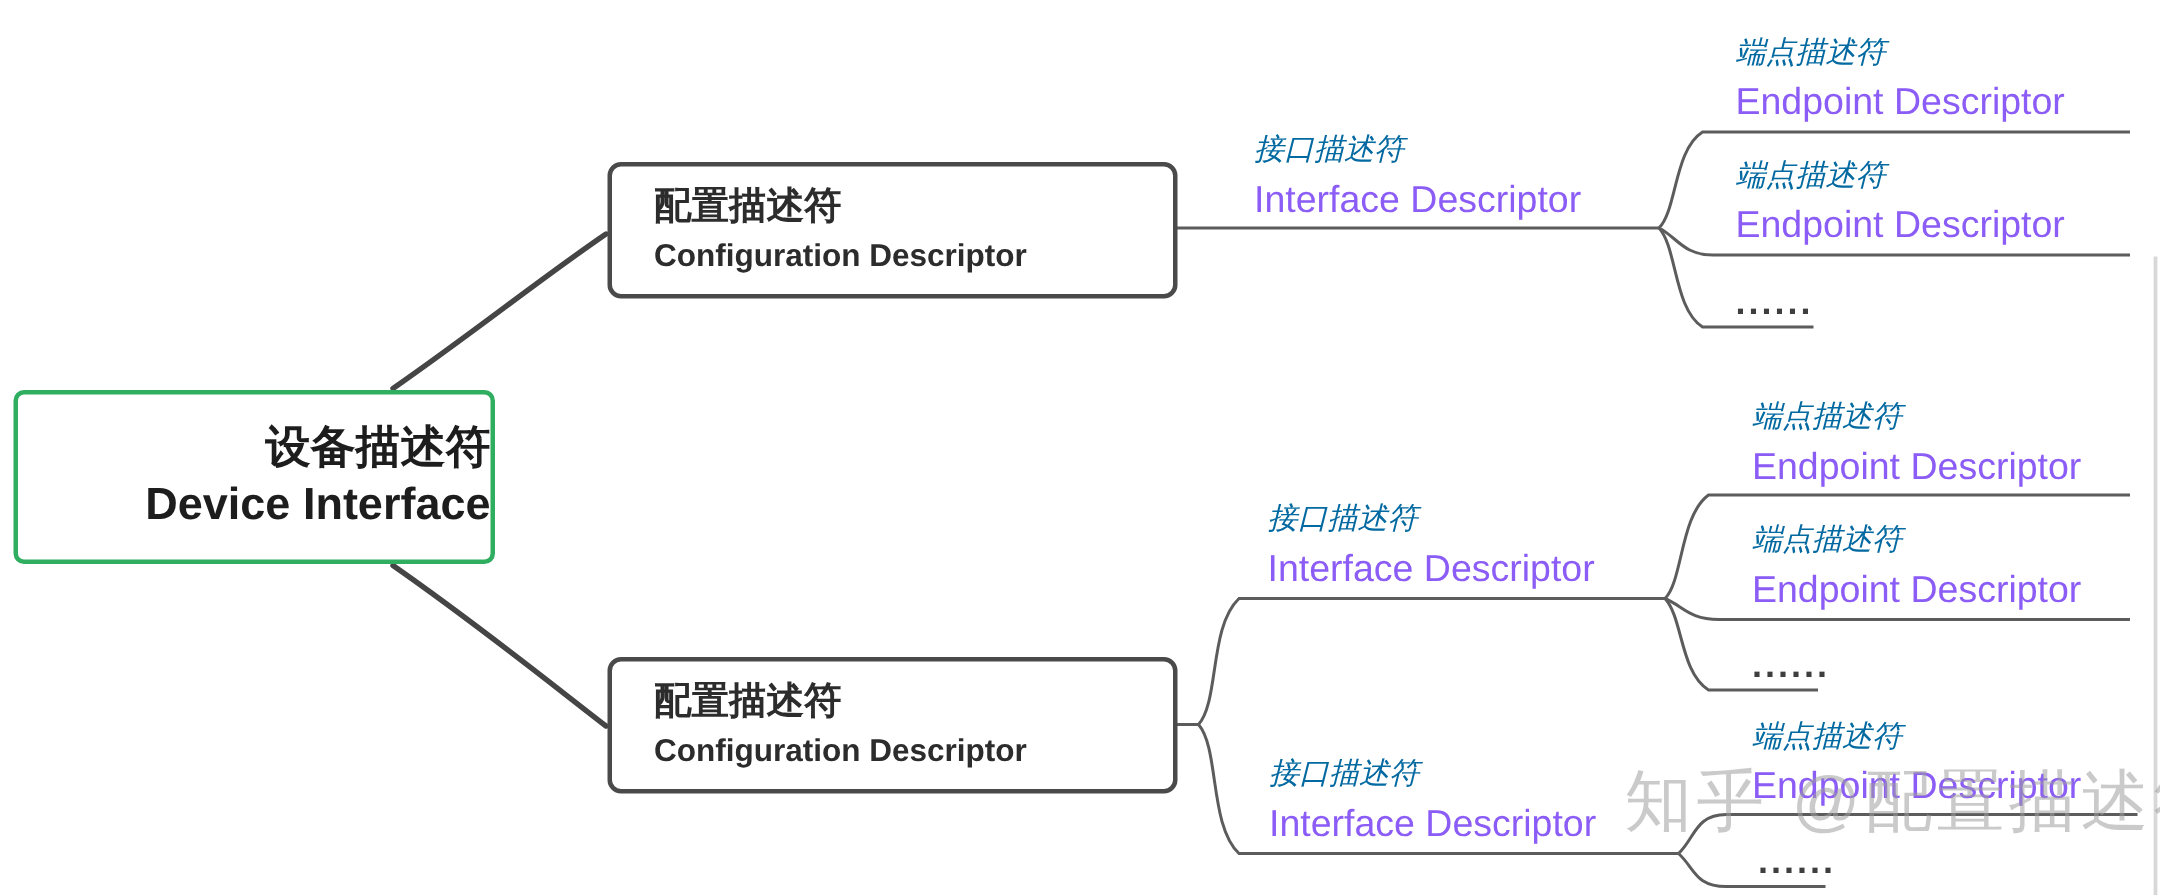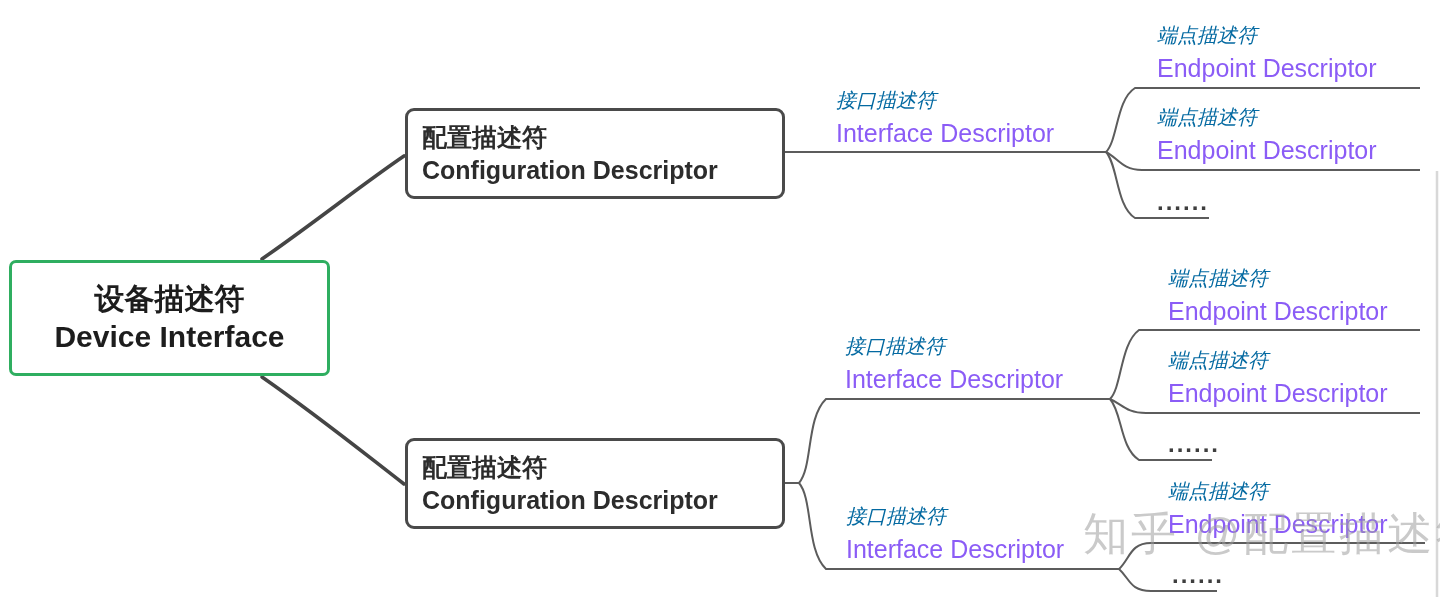--- a/index.html
+++ b/index.html
@@ -26,31 +26,32 @@
     display: flex;
     flex-direction: column;
     justify-content: center;
   }
   .root-box {
     left: 9px; top: 260px;
     width: 321px; height: 116px;
     border: 3px solid #2fae60;
     border-radius: 7px;
     text-align: center;
+    align-items: flex-end;
   }
   .root-box .zh { font-size: 30px; font-weight: bold; color: #1d1d1d; line-height: 38px; }
   .root-box .en { font-size: 30px; font-weight: bold; color: #1d1d1d; line-height: 38px; }
   .config-box {
     width: 380px; height: 91px;
     border: 3px solid #4a4a4a;
     border-radius: 9px;
-    padding-left: 14px;
+    padding-left: 28px;
   }
   .config-box .zh { font-size: 25px; font-weight: bold; color: #2c2c2c; line-height: 33px; }
-  .config-box .en { font-size: 25px; font-weight: bold; color: #2c2c2c; line-height: 33px; }
+  .config-box .en { font-size: 21px; font-weight: bold; color: #2c2c2c; line-height: 33px; }
   .config-1 { left: 405px; top: 108px; }
   .config-2 { left: 405px; top: 438px; }
   .line-label {
     position: absolute;
     z-index: 2;
     white-space: nowrap;
   }
   .line-label .zh { font-size: 20px; color: #0369a1; line-height: 33px; font-style: italic; }
   .line-label .en { font-size: 25px; color: #8b5cf6; line-height: 33px; }
   .dots-label {

